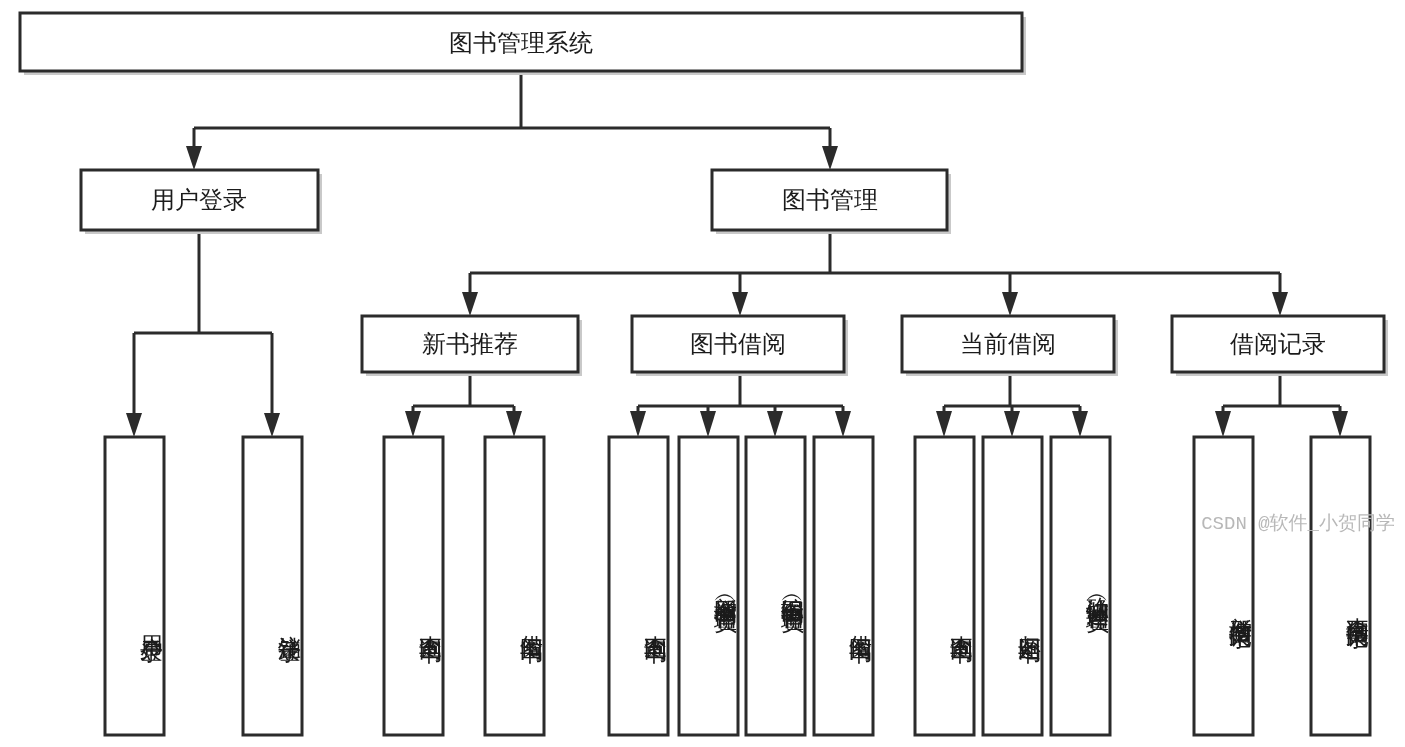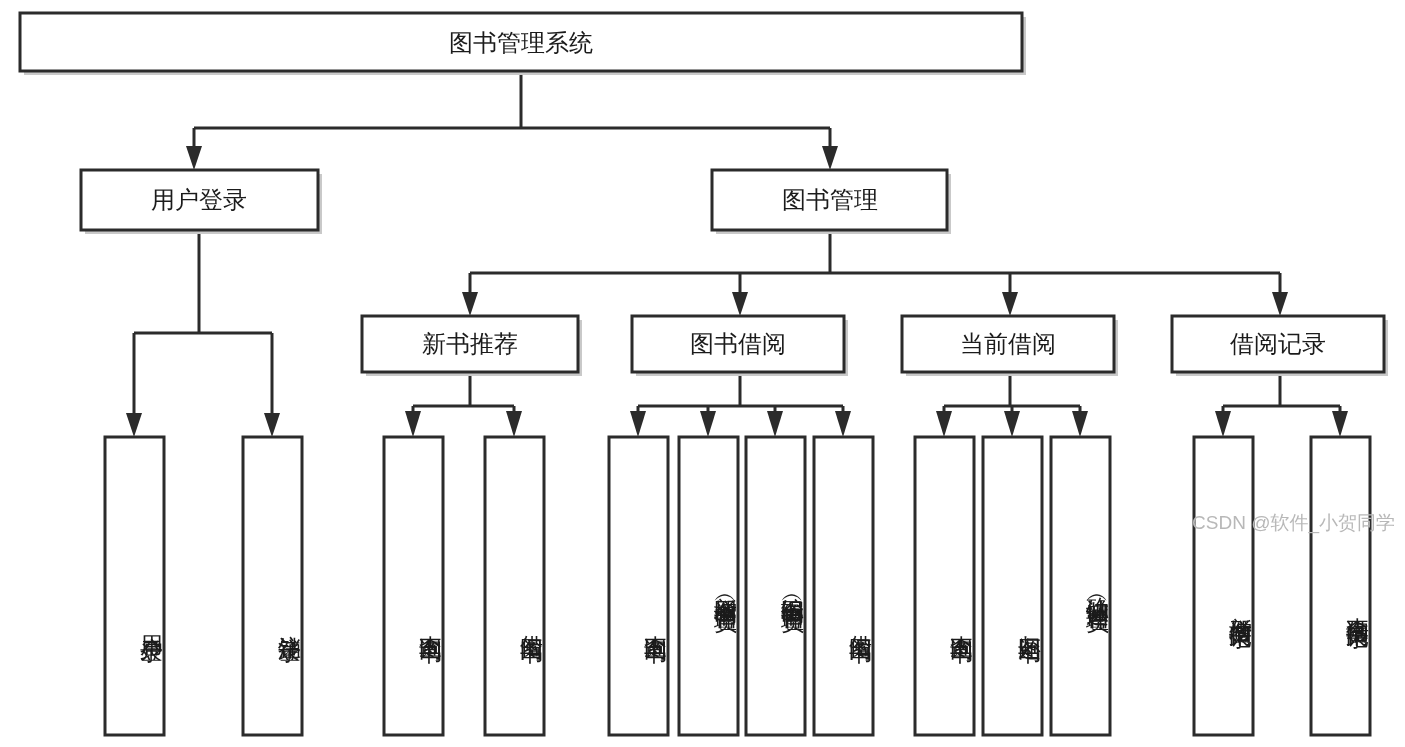--- a/index.html
+++ b/index.html
@@ -65,21 +65,21 @@
     display: flex;
     align-items: flex-start;
     justify-content: center;
     white-space: nowrap;
     pointer-events: none;
   }
   .watermark {
     position: absolute;
     right: 10px;
     bottom: 4px;
-    font-family: Liberation Sans, sans-serif;
+    font-family: Liberation Mono, monospace;
     font-size: 19px;
     color: #b8b8b8;
     white-space: nowrap;
     padding-left: 36px;
   }
 </style>
 </head>
 <body>
 
 <div id="diagram-root">

